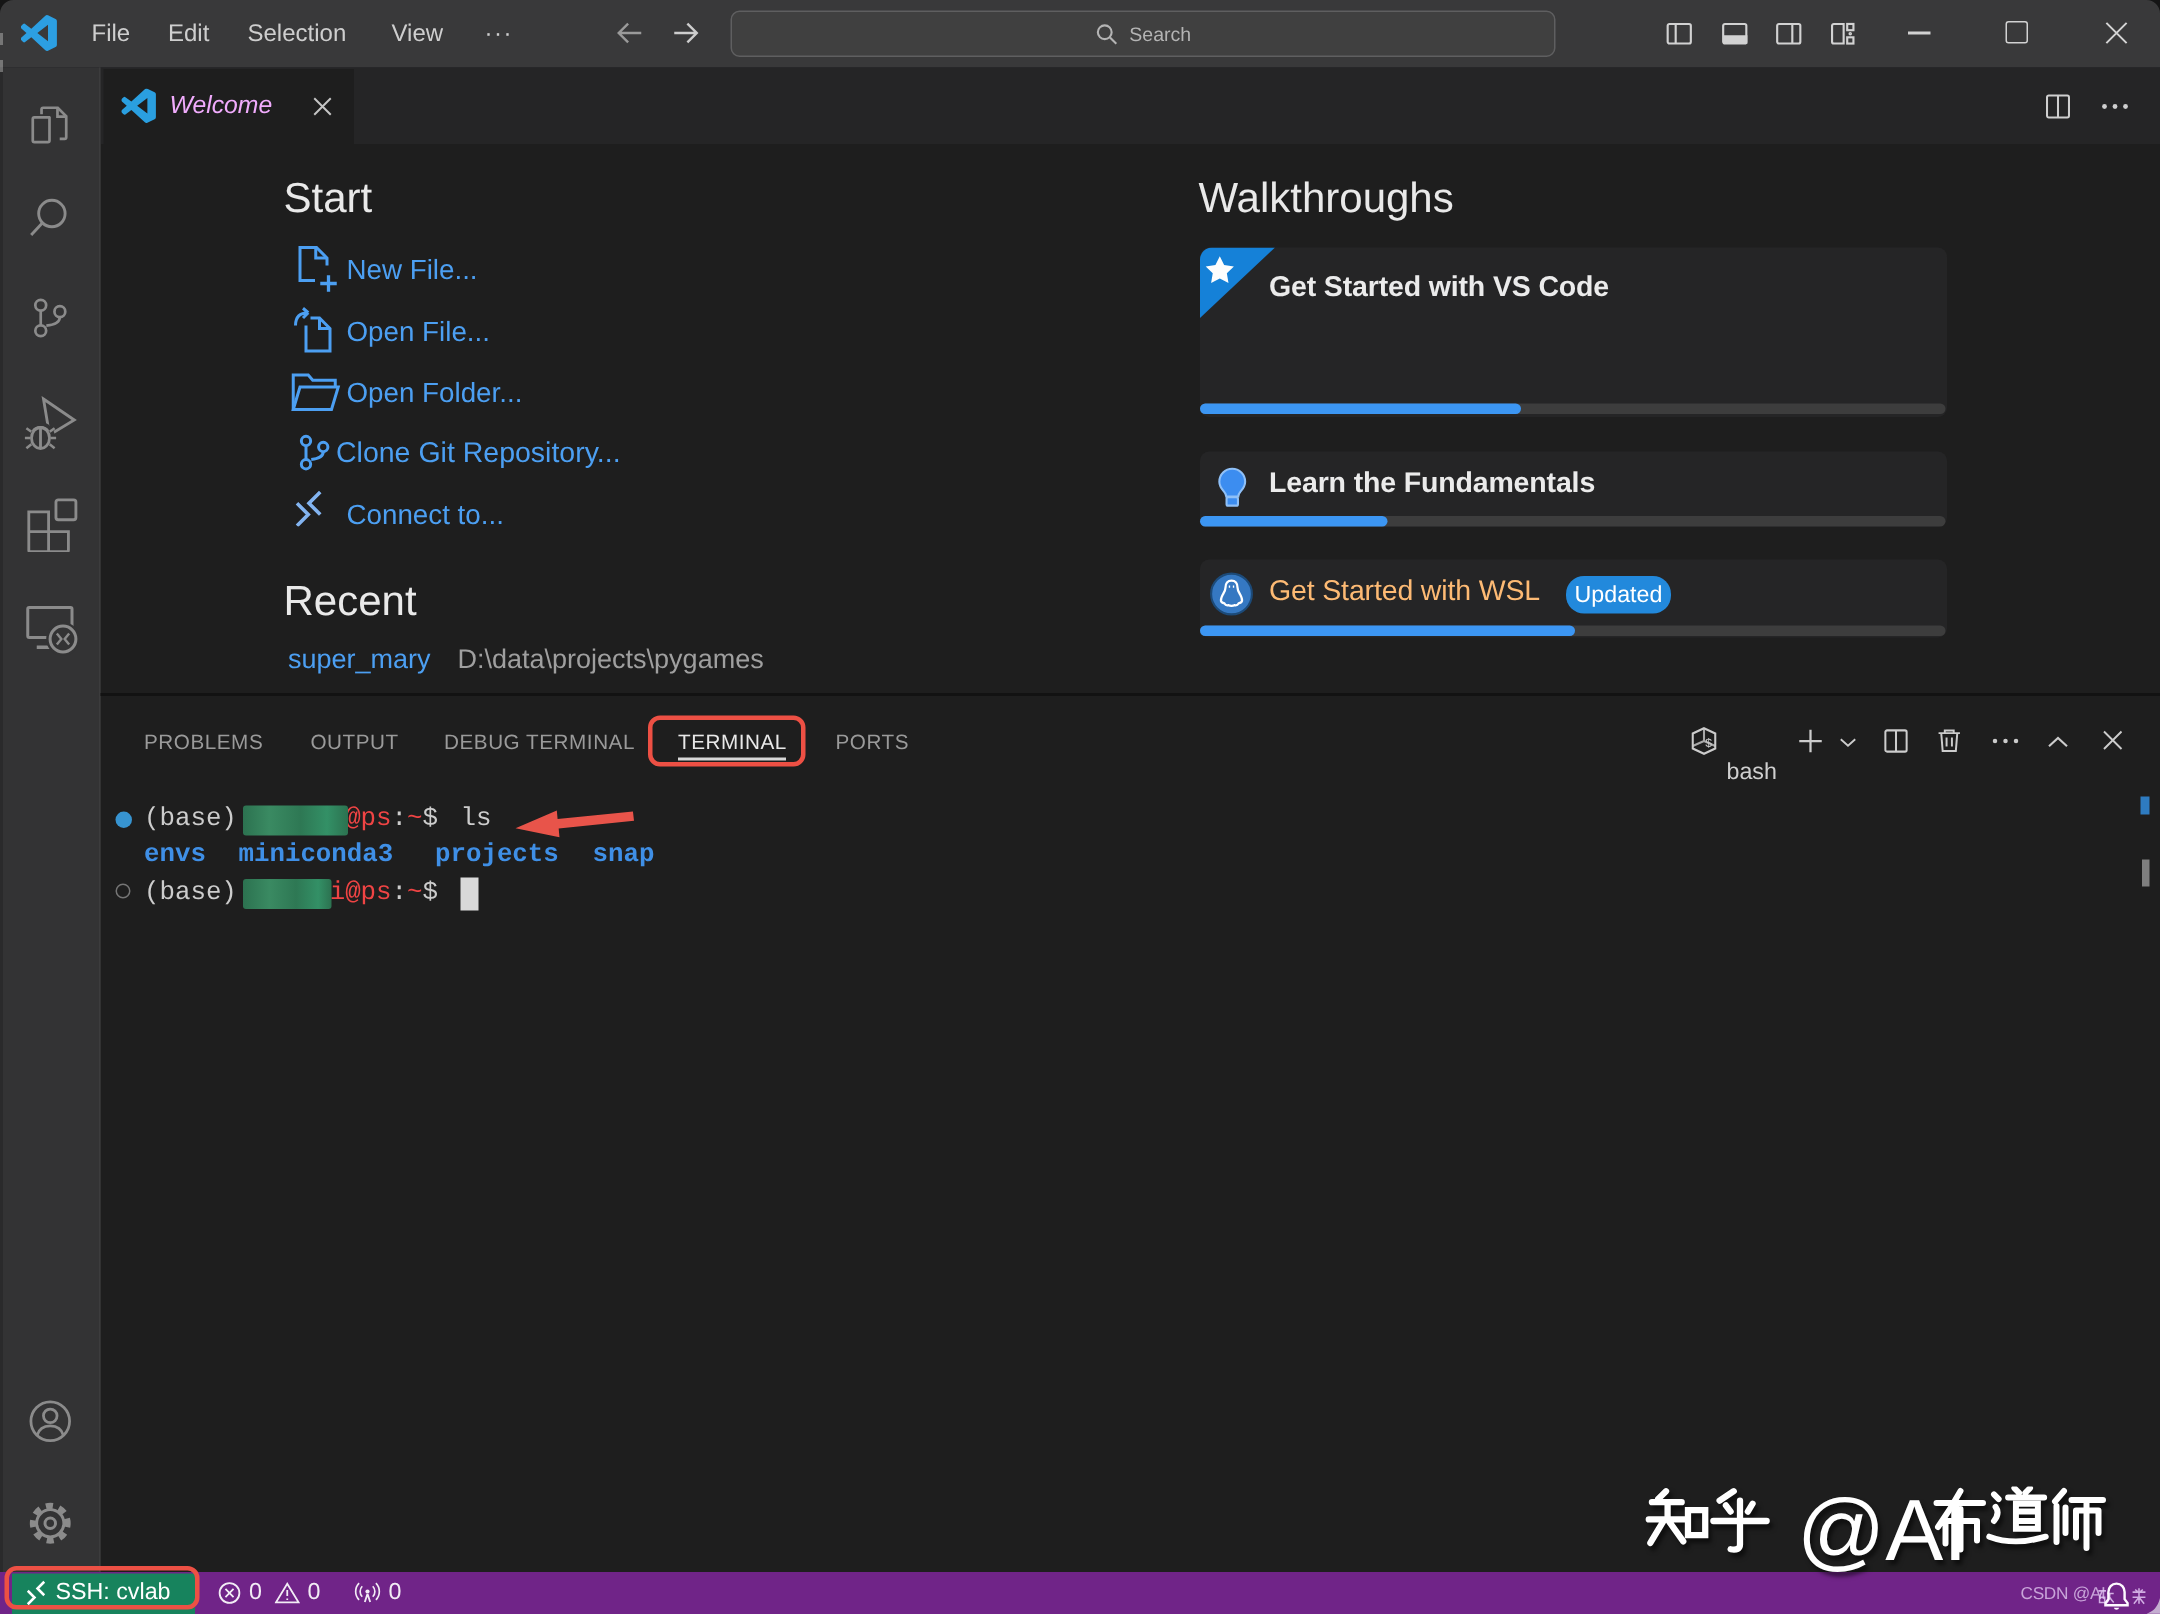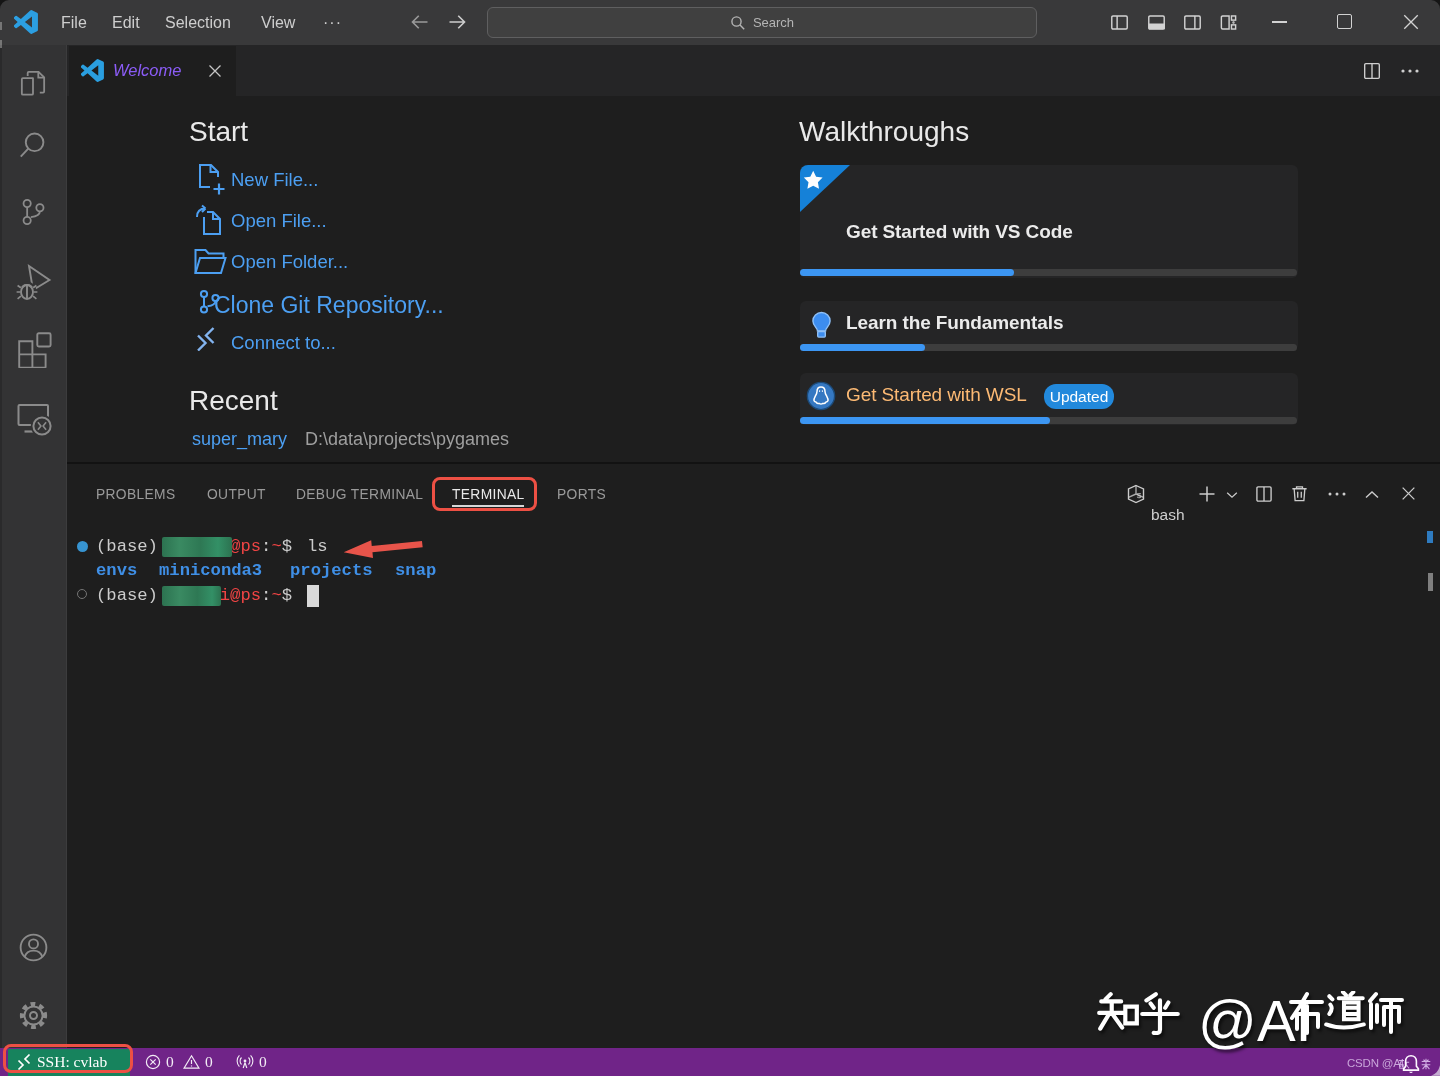--- a/index.html
+++ b/index.html
@@ -18,21 +18,21 @@
   #actbar{left:0;top:45px;width:67px;height:1003px;background:#333334;}
   .aicon{position:absolute;left:17px;}
   
   .ptab{position:absolute;top:487px;font-size:13.8px;color:#9a9a9a;letter-spacing:.35px;}
   
   .tline{position:absolute;font-family:"Liberation Mono",monospace;font-size:17.2px;white-space:pre;color:#cccccc;}
   .grn{color:#ef4444;margin-top:16px;}
   .blu{color:#3f8fe6;font-weight:bold;}
   
   #statusbar{left:0;top:1048px;width:1440px;height:28px;background:#702488;}
-  .sbtxt{color:#f2ecf5;font-size:15.5px;font-family:Liberation Serif, serif;}
+  .sbtxt{color:#f2ecf5;font-size:15.5px;}
   .redbox{position:absolute;border:3.5px solid #ed5044;border-radius:8px;}
   svg{display:block;}
 </style>
 </head>
 <body>
 <div id="app">
 
   <div id="titlebar" class="abs"></div>
   <svg class="abs" style="left:14px;top:10px;" width="24" height="24" viewBox="0 0 100 100">
     <path fill="#2c9fe2" fill-rule="evenodd" d="M96 11 75 1a6.5 6.5 0 0 0-7.4 1.3L28.6 38 11.4 25a4.3 4.3 0 0 0-5.5.2L.3 30.3a4.3 4.3 0 0 0 0 6.4L15.2 50 .3 63.3a4.3 4.3 0 0 0 0 6.4l5.6 5.1a4.3 4.3 0 0 0 5.5.2l17.2-13 39 35.7A6.5 6.5 0 0 0 75 99l21-10a6.5 6.5 0 0 0 3.7-5.9V16.9A6.5 6.5 0 0 0 96 11ZM75 72.6 45.4 50 75 27.4Z"></path>
@@ -79,21 +79,21 @@
   <div class="abs" style="left:1337px;top:14px;width:13px;height:13px;border:1.4px solid #d2d2d2;border-radius:2px;"></div>
   <svg class="abs" style="left:1402px;top:13px;" width="18" height="18" viewBox="0 0 16 16" stroke="#d2d2d2" stroke-width="1.2">
       <path d="M2 2l12 12M14 2 2 14"></path>
     </svg>
 
   <div id="tabstrip" class="abs"></div>
   <div id="tab1" class="abs"></div>
   <svg class="abs" style="left:81px;top:59px;" width="23" height="23" viewBox="0 0 100 100">
     <path fill="#2a9fe0" fill-rule="evenodd" d="M96 11 75 1a6.5 6.5 0 0 0-7.4 1.3L28.6 38 11.4 25a4.3 4.3 0 0 0-5.5.2L.3 30.3a4.3 4.3 0 0 0 0 6.4L15.2 50 .3 63.3a4.3 4.3 0 0 0 0 6.4l5.6 5.1a4.3 4.3 0 0 0 5.5.2l17.2-13 39 35.7A6.5 6.5 0 0 0 75 99l21-10a6.5 6.5 0 0 0 3.7-5.9V16.9A6.5 6.5 0 0 0 96 11ZM75 72.6 45.4 50 75 27.4Z"></path>
   </svg>
-  <span class="abs" style="left:113px;top:61px;font-size:16.5px;font-style:italic;color:#8b5cf6;text-align:center;">Welcome</span>
+  <span class="abs" style="left:113px;top:61px;font-size:16.5px;font-style:italic;color:#f0abfc;text-align:center;">Welcome</span>
   <svg class="abs" style="left:207px;top:63px;" width="16" height="16" viewBox="0 0 16 16" stroke="#c5c5c5" stroke-width="1.3">
       <path d="M2.5 2.5l11 11M13.5 2.5l-11 11"></path>
     </svg>
 
   <svg class="abs" style="left:1363px;top:62px;" width="18" height="18" viewBox="0 0 16 16" fill="none" stroke="#cfcfcf" stroke-width="1.2">
       <rect x="1.5" y="1.5" width="13" height="13" rx="1"></rect>
       <path d="M8 1.5v13"></path>
     </svg>
   <svg class="abs" style="left:1400px;top:63px;" width="20" height="16" viewBox="0 0 20 16" fill="#cfcfcf">
       <circle cx="3" cy="8" r="1.6"></circle>
@@ -175,37 +175,37 @@
     <path d="M2.5 26V3h10l3 3.5h15V11"></path>
       <path d="M2.5 26l4.5-15h25.5L28 26z"></path>
   </svg>
   <a class="abs" style="left:231px;top:251px;font-size:18.5px;color:#4c9ff2;text-decoration:none;">Open Folder...</a>
   <svg class="abs" style="left:196px;top:288px;" width="27" height="28" viewBox="0 0 27 28" fill="none" stroke="#4c9ff2" stroke-width="2">
     <circle cx="8" cy="6" r="3.1"></circle>
       <circle cx="8" cy="21.5" r="3.1"></circle>
       <circle cx="19.5" cy="10" r="3.1"></circle>
     <path d="M8 9.1v9.3M19.5 13.1c0 3.8-3.8 4.7-8 5.2"></path>
   </svg>
-  <a class="abs" style="left:214px;top:292px;font-size:23px;color:#4c9ff2;text-decoration:none;">Clone Git Repository...</a>
+  <a class="abs" style="left:224px;top:292px;font-size:19px;color:#4c9ff2;text-decoration:none;">Clone Git Repository...</a>
   <svg class="abs" style="left:194px;top:327px;" width="23" height="24" viewBox="0 0 23 24" fill="none" stroke="#82b3ef" stroke-width="2.4">
     <path d="M4 8.5 11.5 16 4 23.5M19.5 1 12 8.5l7.5 7.5"></path>
   </svg>
   <a class="abs" style="left:231px;top:332px;font-size:18.5px;color:#4c9ff2;text-decoration:none;">Connect to...</a>
   <div class="abs" style="left:189px;top:385px;font-size:28px;color:#e9e9e9;">Recent</div>
   <a class="abs" style="left:192px;top:429px;font-size:18px;color:#4c9ff2;text-decoration:none;">super_mary</a>
   <span class="abs" style="left:305px;top:429px;font-size:18px;color:#9f9f9f;">D:\data\projects\pygames</span>
 
   <div class="abs" style="left:799px;top:116px;font-size:28px;color:#e9e9e9;">Walkthroughs</div>
 
   <div class="abs" style="left:800px;top:165px;width:498px;height:113px;background:#252526;border-radius:6px;"></div>
   <svg class="abs" style="left:800px;top:165px;" width="50" height="48" viewBox="0 0 50 48">
     <path d="M8 0h42L0 47V8a8 8 0 0 1 8-8z" fill="#1581d8"></path>
     <path d="m13.2 5.8 2.9 5.9 6.5.9-4.7 4.6 1.1 6.5-5.8-3-5.8 3 1.1-6.5L3.8 12.6l6.5-.9z" fill="#fdfdfd"></path>
   </svg>
-  <div class="abs" style="left:846px;top:181px;font-size:19px;font-weight:bold;letter-spacing:-.1px;color:#ebebeb;margin-top:40px;">Get Started with VS Code</div>
+  <div class="abs" style="left:846px;top:181px;font-size:19px;font-weight:bold;letter-spacing:-.1px;color:#ebebeb;">Get Started with VS Code</div>
   <div class="abs" style="left:800px;top:269px;width:497px;height:7px;background:#3d3d3d;border-radius:4px;"></div>
   <div class="abs" style="left:800px;top:269px;width:214px;height:7px;background:#3c96f3;border-radius:4px;"></div>
 
   <div class="abs" style="left:800px;top:301px;width:498px;height:50px;background:#252526;border-radius:6px;"></div>
   <svg class="abs" style="left:811px;top:311px;" width="21" height="28" viewBox="0 0 21 28">
     <path d="M10.5 1.5a8.6 8.6 0 0 1 8.6 8.6c0 3.1-1.6 4.9-3 6.5-1 1.2-1.6 2-1.6 3.4H6.5c0-1.4-.6-2.2-1.6-3.4-1.4-1.6-3-3.4-3-6.5a8.6 8.6 0 0 1 8.6-8.6z" fill="#3c8df0" stroke="#8fc0f7" stroke-width="1.4"></path>
     <rect x="6.7" y="20.5" width="7.6" height="5.6" rx="1" fill="#3c8df0" stroke="#8fc0f7" stroke-width="1.4"></rect>
   </svg>
   <div class="abs" style="left:846px;top:312px;font-size:19px;font-weight:bold;letter-spacing:-.1px;color:#ebebeb;">Learn the Fundamentals</div>
   <div class="abs" style="left:800px;top:344px;width:497px;height:7px;background:#3d3d3d;border-radius:4px;"></div>

